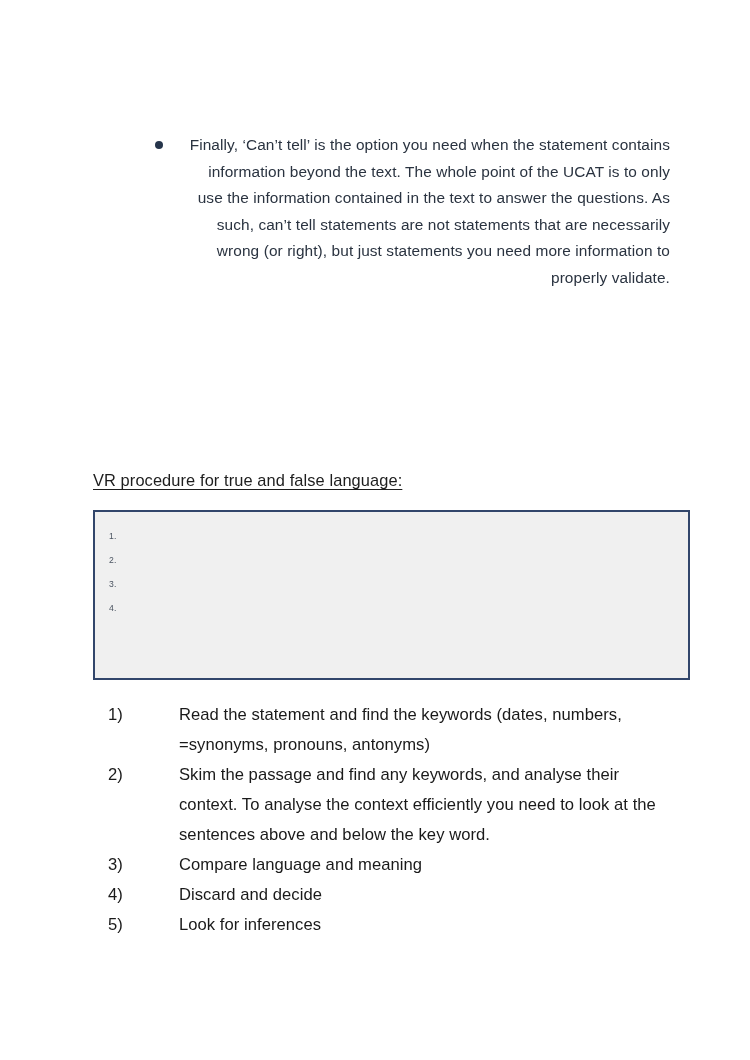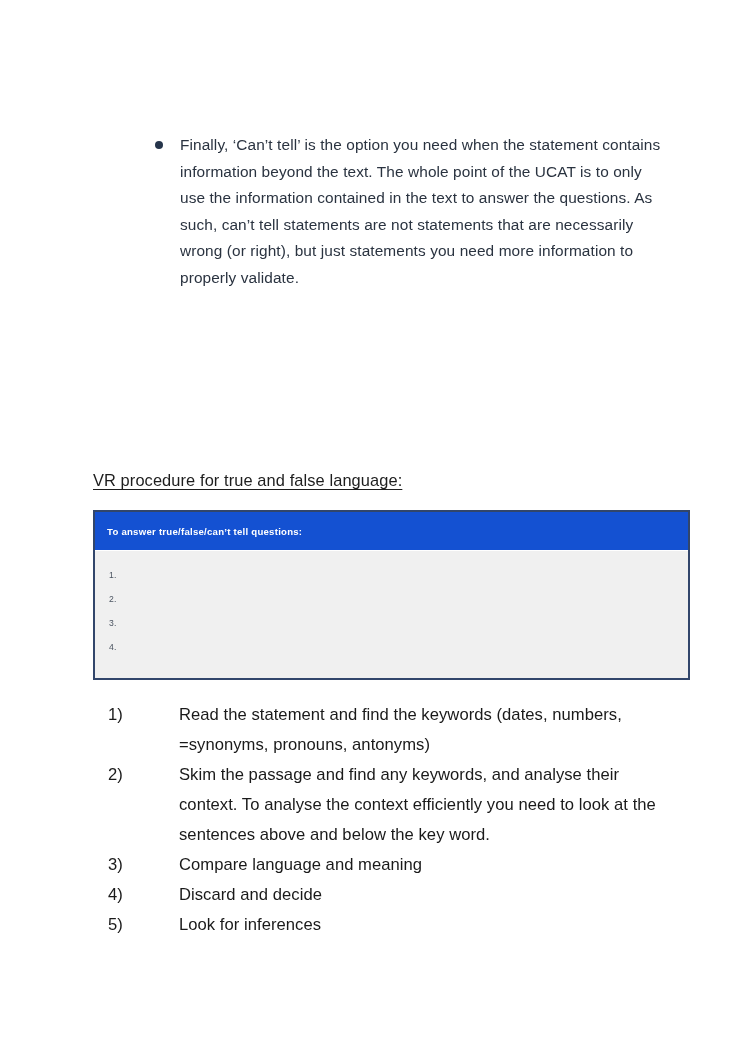--- a/index.html
+++ b/index.html
@@ -25,20 +25,21 @@
   
   .intro-block {
     position: absolute;
     left: 155px;
     top: 132px;
     width: 515px;
   }
   .bullet-row {
     display: flex;
     align-items: flex-start;
+    text-align: right;
   }
   .bullet-dot {
     flex: 0 0 auto;
     width: 8px;
     height: 8px;
     border-radius: 50%;
     background: #26354b;
     margin-top: 9px;
     margin-right: 17px;
   }
@@ -152,23 +153,20 @@
   <div class="intro-block">
     <div class="bullet-row">
       <span class="bullet-dot"></span>
       <span class="bullet-text">Finally, ‘Can’t tell’ is the option you need when the statement contains information beyond the text. The whole point of the UCAT is to only use the information contained in the text to answer the questions. As such, can’t tell statements are not statements that are necessarily wrong (or right), but just statements you need more information to properly validate.</span>
     </div>
   </div>
 
   <div class="section-heading">VR procedure for true and false language:</div>
 
   <div class="info-box">
-    <div class="info-box-header">
-      <span class="info-box-header-title">To answer true/false/can’t tell questions:</span>
-    </div>
     <div class="info-box-body">
 
       <div class="info-step">
         <span class="info-step-num">1.</span>
       </div>
 
       <div class="info-step">
         <span class="info-step-num">2.</span>
       </div>
 

